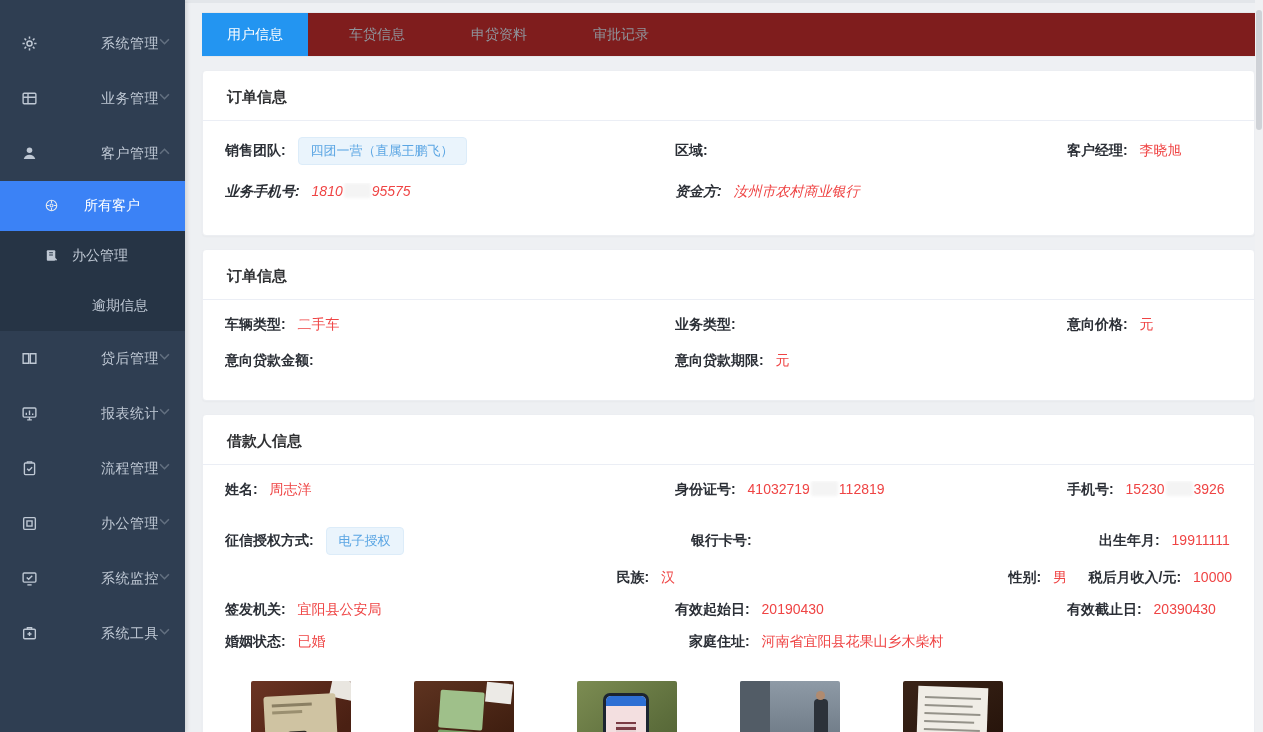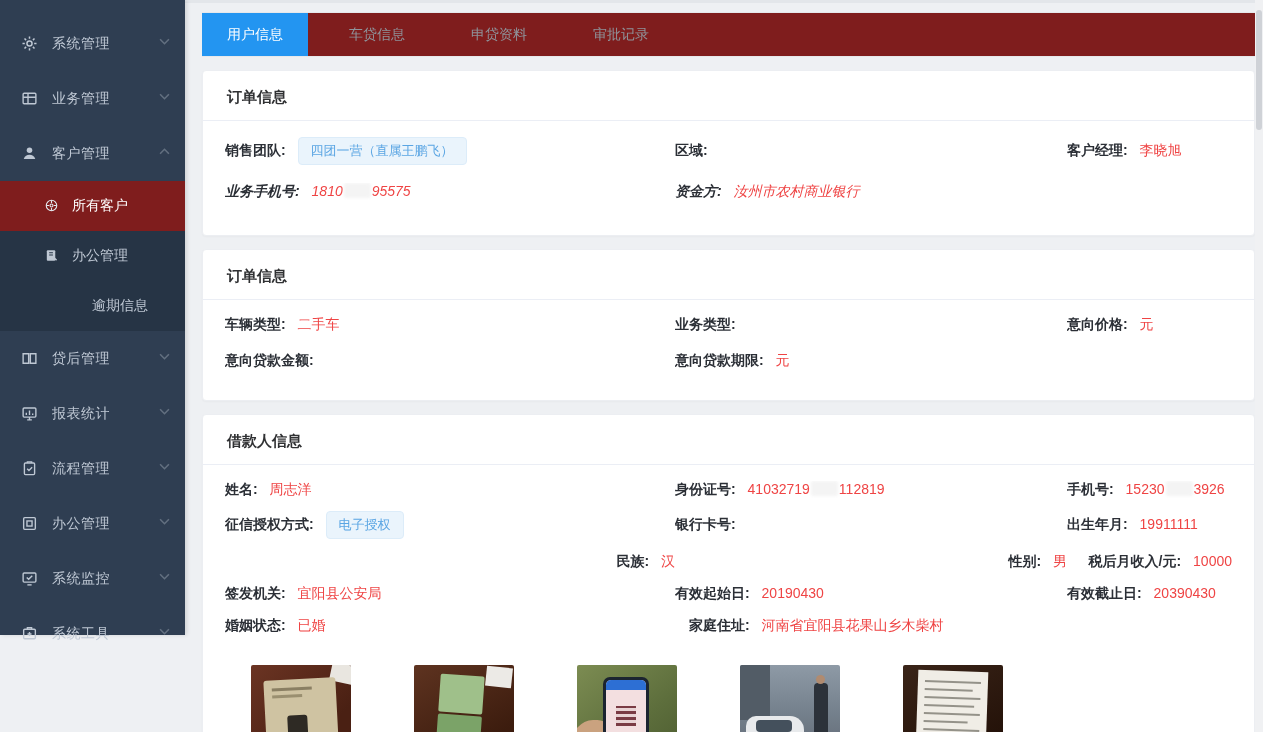--- a/index.html
+++ b/index.html
@@ -1,30 +1,30 @@
 <!DOCTYPE html>
 <html><head>
 <meta charset="utf-8">
 <style>
   html,body{margin:0;padding:0;width:1263px;height:732px;overflow:hidden;
     font-family:"Liberation Sans","DejaVu Sans",sans-serif;background:#eef0f3;}
   .app{display:flex;width:1263px;height:732px;position:relative;}
 
   
-  .sidebar{width:185px;min-width:185px;height:635px;background:#2f3e52;color:#bfc8d4;
-    box-shadow:2px 0 4px rgba(0,0,0,.12);position:relative;z-index:2;}
+  .sidebar{width:185px;min-width:185px;height:732px;background:#2f3e52;color:#bfc8d4;
+    box-shadow:2px 0 4px rgba(0,0,0,.12);position:relative;z-index:2;text-align:right;}
   .s-item{display:flex;align-items:center;height:55px;padding:0 14px 0 20px;cursor:pointer;font-size:14px;}
   .s-item .s-icon{width:18px;height:18px;margin-right:14px;display:inline-flex;align-items:center;justify-content:center;}
   .s-item .s-label{flex:1;letter-spacing:.5px;}
   .chev{width:12px;height:12px;display:inline-flex;opacity:.55;}
   .chev.up svg{transform:rotate(180deg);}
   .submenu{background:#263445;}
   .sub-item{display:flex;align-items:center;height:50px;padding:0 14px 0 44px;font-size:14px;cursor:pointer;color:#bfc8d4;}
   .sub-item .s-icon{width:16px;height:16px;margin-right:12px;display:inline-flex;}
-  .sub-item.active{background:#7f1d1d;color:#ffffff;}
+  .sub-item.active{background:#3b82f6;color:#ffffff;gap:12px;}
   .sub-item.noicon{padding-left:92px;}
 
   
   .content{flex:1;padding:12px 8px 0 17px;box-sizing:border-box;position:relative;}
   .topline{position:absolute;top:0;left:0;right:0;height:3px;background:#dcdfe4;opacity:.6;}
 
   .tabbar{display:flex;background:#7f1d1d;border:1px solid #e6e8eb;border-left:none;border-right:none;
     height:43px;align-items:flex-start;gap:16px;}
   .tab{padding:0 25px;line-height:43px;font-size:14px;color:#8f939a;cursor:pointer;}
   .tab.active{background:#2395f1;color:#fff;}
@@ -350,21 +350,21 @@
         <div class="fcell">
           <span class="flabel">身份证号:</span>
           <span class="fvalue">41032719</span><span class="redact"></span><span class="fvalue">112819</span>
         </div>
         <div class="fcell">
           <span class="flabel">手机号:</span>
           <span class="fvalue">15230</span><span class="redact"></span><span class="fvalue">3926</span>
         </div>
       </div>
 
-      <div class="frow" style="margin-top:12px;">
+      <div class="frow" style="margin-top:28px;gap:16px;">
         <div class="fcell">
           <span class="flabel">征信授权方式:</span>
           <span class="chip">电子授权</span>
         </div>
         <div class="fcell">
           <span class="flabel">银行卡号:</span>
           <span class="fvalue"></span>
         </div>
         <div class="fcell">
           <span class="flabel">出生年月:</span>

